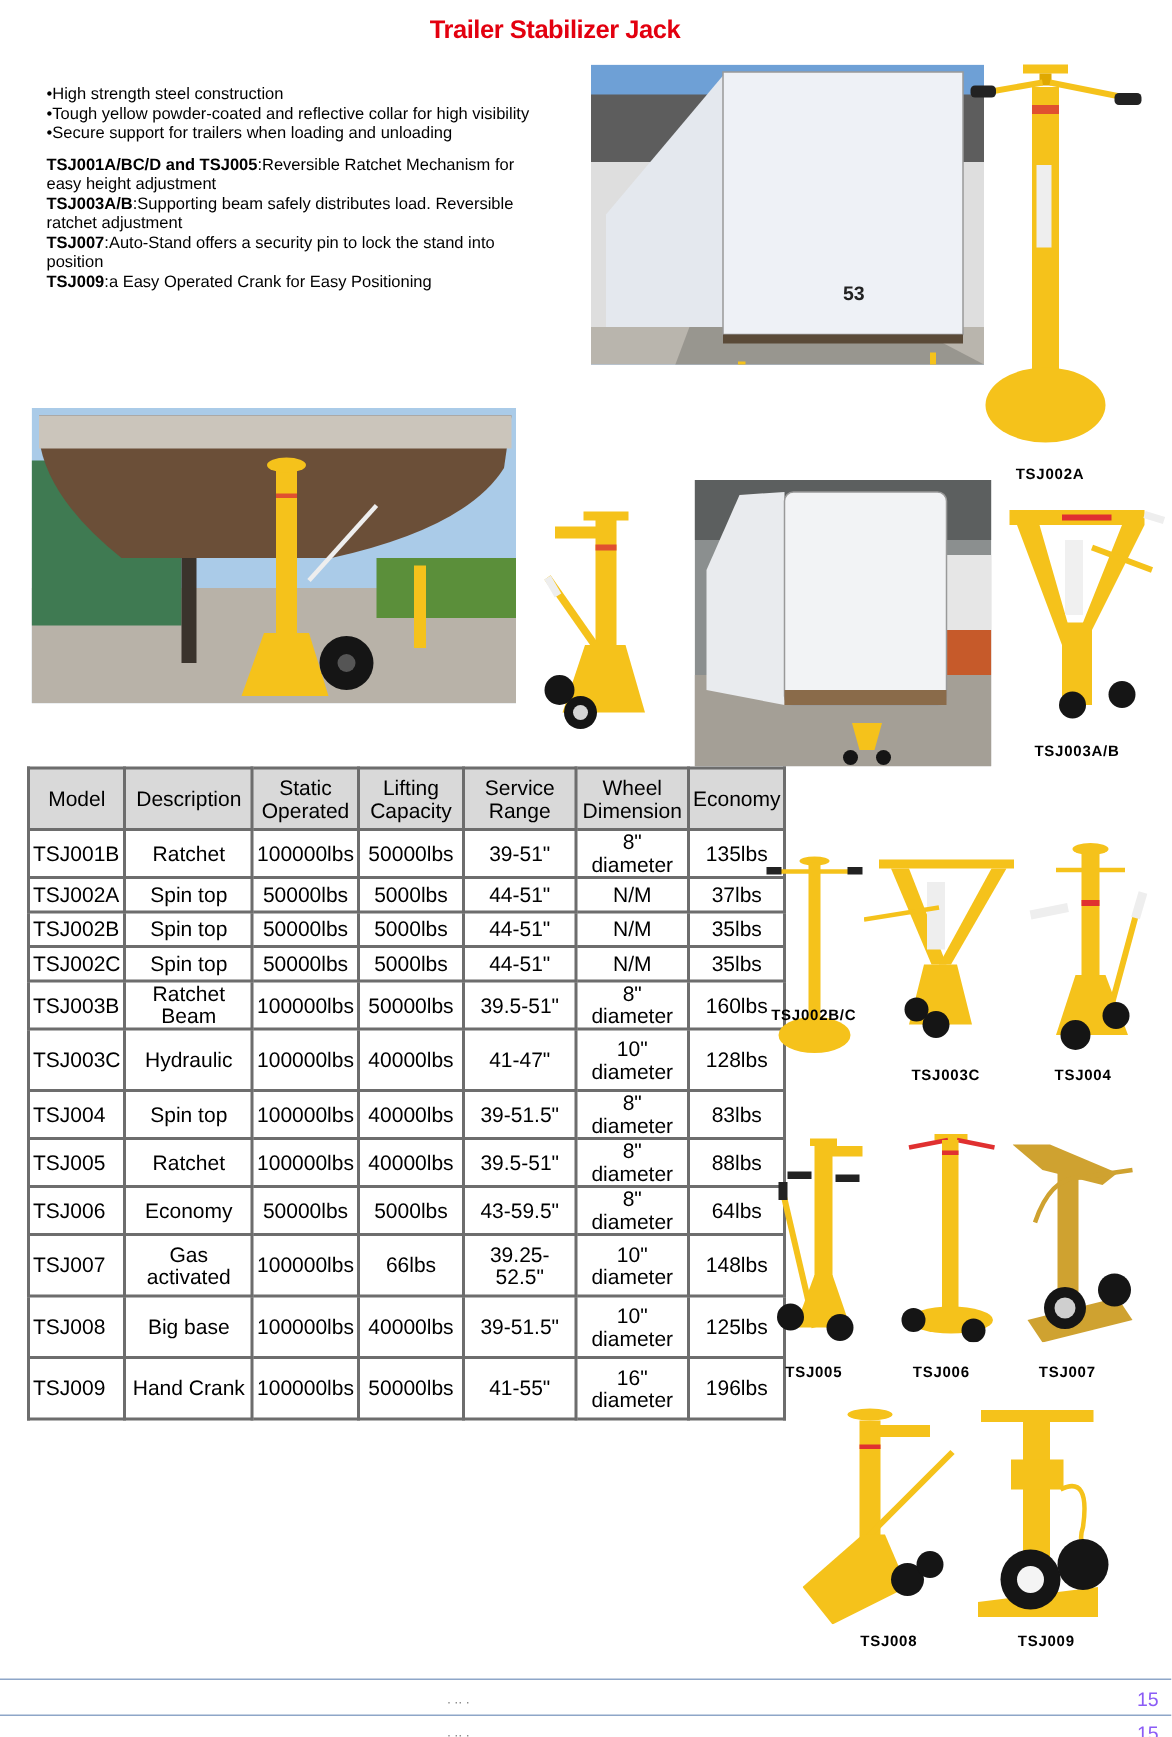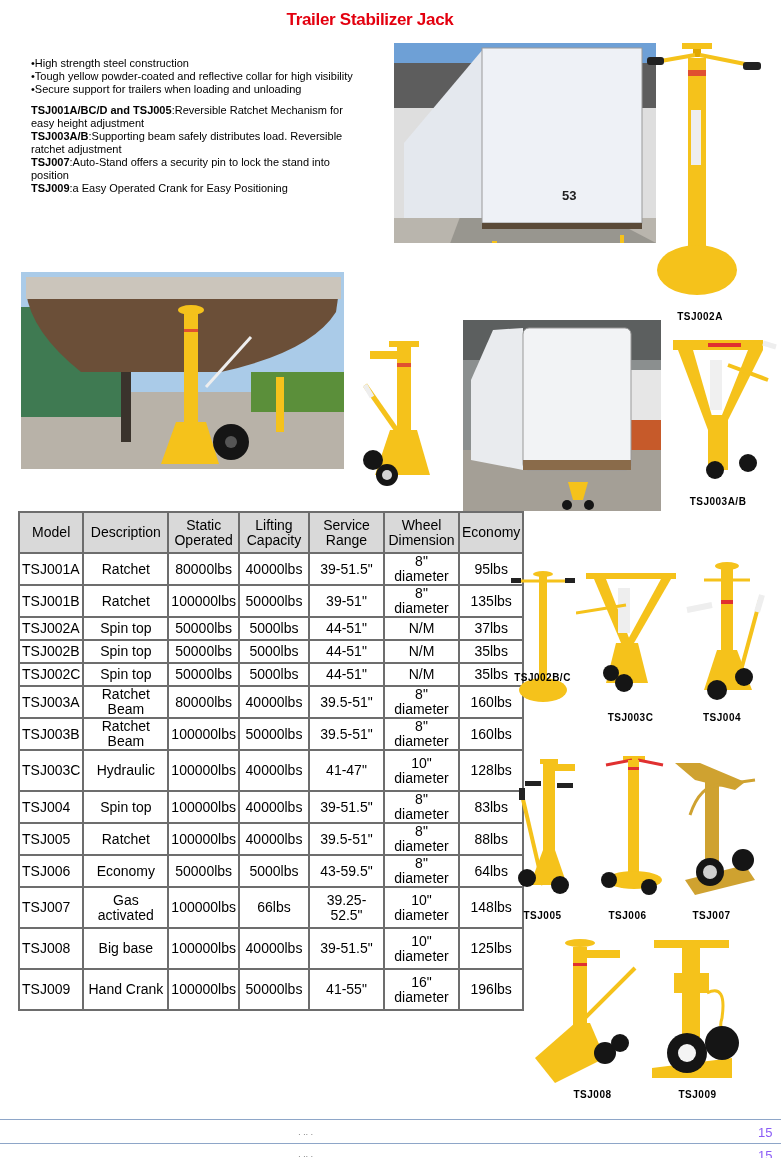--- a/index.html
+++ b/index.html
@@ -151,29 +151,20 @@
       <th style="width:79px">Description</th>
       <th style="width:64px">Static Operated</th>
       <th style="width:64px">Lifting Capacity</th>
       <th style="width:69px">Service Range</th>
       <th style="width:69px">Wheel Dimension</th>
       <th style="width:45px">Economy</th>
     </tr>
   </thead>
   <tbody id="spec-body">
       <tr>
-        <td class=" model">TSJ001A</td>
-        <td>Ratchet</td>
-        <td>80000lbs</td>
-        <td>40000lbs</td>
-        <td>39-51.5"</td>
-        <td>8" diameter</td>
-        <td>95lbs</td>
-      </tr>
-      <tr>
         <td class=" model">TSJ001B</td>
         <td>Ratchet</td>
         <td>100000lbs</td>
         <td>50000lbs</td>
         <td>39-51"</td>
         <td>8" diameter</td>
         <td>135lbs</td>
       </tr>
       <tr>
         <td class=" model">TSJ002A</td>
@@ -194,29 +185,20 @@
         <td>35lbs</td>
       </tr>
       <tr>
         <td class=" model">TSJ002C</td>
         <td>Spin top</td>
         <td>50000lbs</td>
         <td>5000lbs</td>
         <td>44-51"</td>
         <td>N/M</td>
         <td>35lbs</td>
-      </tr>
-      <tr>
-        <td class=" model">TSJ003A</td>
-        <td>Ratchet Beam</td>
-        <td>80000lbs</td>
-        <td>40000lbs</td>
-        <td>39.5-51"</td>
-        <td>8" diameter</td>
-        <td>160lbs</td>
       </tr>
       <tr>
         <td class=" model">TSJ003B</td>
         <td>Ratchet Beam</td>
         <td>100000lbs</td>
         <td>50000lbs</td>
         <td>39.5-51"</td>
         <td>8" diameter</td>
         <td>160lbs</td>
       </tr>

